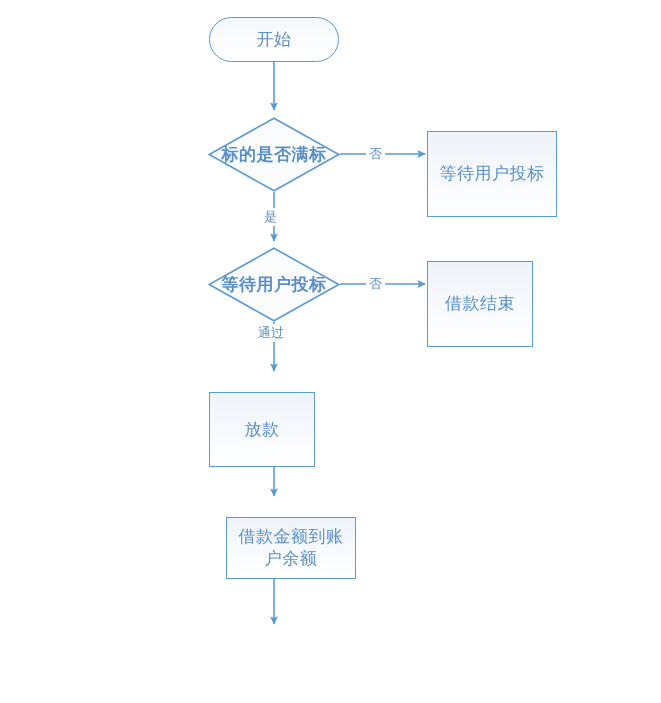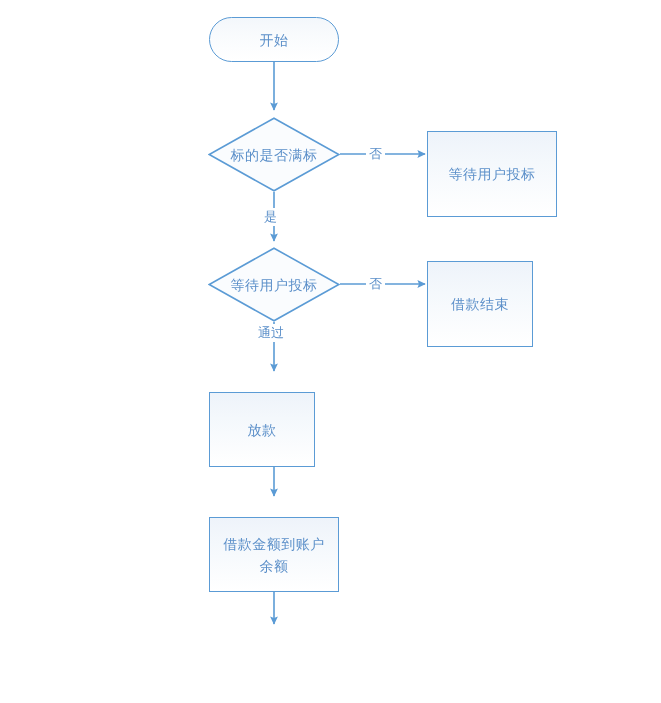--- a/index.html
+++ b/index.html
@@ -31,21 +31,21 @@
     pointer-events: none;
   }
   .node {
     position: absolute;
     box-sizing: border-box;
     display: flex;
     align-items: center;
     justify-content: center;
     text-align: center;
     color: #5b8fc9;
-    font-size: 14px;
+    font-size: 17px;
     line-height: 22px;
     letter-spacing: 0.5px;
   }
   .node.process {
     border: 1.6px solid #5b9bd5;
     background: linear-gradient(to bottom, #eef3fa 0%, #f4f8fc 35%, #ffffff 100%);
     margin-top: 20px;
   }
   .node.terminator {
     border: 1.6px solid #5b9bd5;
@@ -60,20 +60,21 @@
     position: absolute;
     left: 0;
     top: 0;
     width: 100%;
     height: 100%;
   }
   .node.decision .diamond-label {
     position: relative;
     z-index: 2;
     white-space: nowrap;
+    font-weight: bold;
   }
   .node .node-label {
     padding: 0 10px;
     z-index: 2;
   }
   .edge-label {
     position: absolute;
     color: #5b8fc9;
     font-size: 13px;
     line-height: 16px;
@@ -147,21 +148,21 @@
   </div>
 
   <div class="node process" style="left:427px; top:241px; width:106px; height:86px;">
     <span class="node-label">借款结束</span>
   </div>
 
   <div class="node process" style="left:209px; top:372px; width:106px; height:75px;">
     <span class="node-label">放款</span>
   </div>
 
-  <div class="node process" style="left:209px; top:497px; width:130px; height:75px;">
+  <div class="node process" style="left:226px; top:497px; width:130px; height:62px;">
     <span class="node-label">借款金额到账户余额</span>
   </div>
 
 
   <div class="edge-label" style="left:366px; top:145px;">否</div>
 
   <div class="edge-label" style="left:261px; top:208px;">是</div>
 
   <div class="edge-label" style="left:366px; top:275px;">否</div>
 

